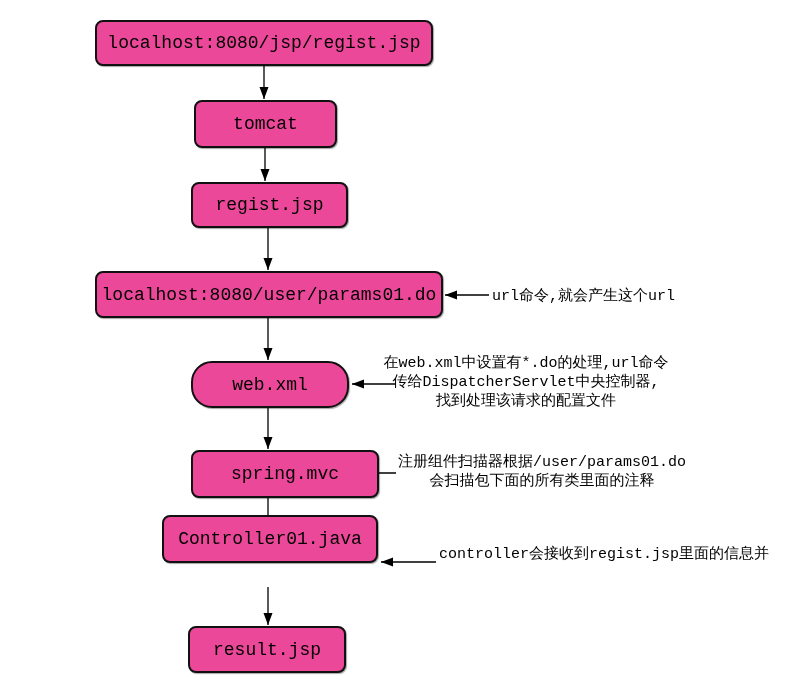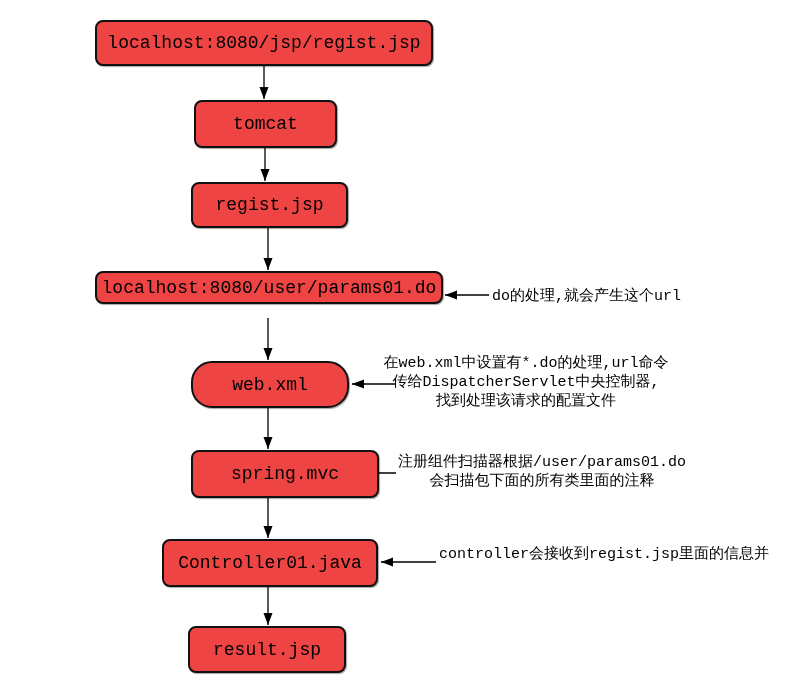--- a/index.html
+++ b/index.html
@@ -4,21 +4,21 @@
 <style>
   html,body { margin:0; padding:0; background:#ffffff; }
   .canvas {
     position:relative; width:810px; height:697px; background:#ffffff;
     font-family:"Liberation Mono","DejaVu Sans Mono",monospace;
     overflow:hidden;
   }
   svg.edges { position:absolute; left:0; top:0; width:810px; height:697px; }
   .node {
     position:absolute; box-sizing:border-box;
-    background:#ef4444; border:2px solid #111111; border-radius:8px;
+    background:#ec4899; border:2px solid #111111; border-radius:8px;
     box-shadow:1px 1px 1px rgba(0,0,0,0.35);
     display:flex; align-items:center; justify-content:center;
     font-size:18px; color:#000; white-space:nowrap;
   }
   .ann {
     position:absolute; font-size:15px; line-height:19px; color:#000;
     text-align:center;
   }
   .ann.single { white-space:nowrap; text-align:left; }
 </style>
@@ -44,28 +44,28 @@
 
     <line x1="489" y1="295" x2="445" y2="295" stroke="#000" stroke-width="1.3" marker-end="url(#ah)"></line>
     <line x1="396" y1="384" x2="352" y2="384" stroke="#000" stroke-width="1.3" marker-end="url(#ah)"></line>
     <line x1="396" y1="473" x2="352" y2="473" stroke="#000" stroke-width="1.3" marker-end="url(#ah)"></line>
     <line x1="436" y1="562" x2="381" y2="562" stroke="#000" stroke-width="1.3" marker-end="url(#ah)"></line>
   </svg>
 
   <div class="node" style="left:95px;  top:20px;  width:338px; height:46px;">localhost:8080/jsp/regist.jsp</div>
   <div class="node" style="left:194px; top:100px; width:143px; height:48px;">tomcat</div>
   <div class="node" style="left:191px; top:182px; width:157px; height:46px;">regist.jsp</div>
-  <div class="node" style="left:95px;  top:271px; width:348px; height:33px;border-radius:8px;">localhost:8080/user/params01.do</div>
+  <div class="node" style="left:95px;  top:271px; width:348px; height:47px;border-radius:8px;">localhost:8080/user/params01.do</div>
   <div class="node" style="left:191px; top:361px; width:158px; height:47px;border-radius:21px;">web.xml</div>
   <div class="node" style="left:191px; top:450px; width:188px; height:48px;">spring.mvc</div>
-  <div class="node" style="left:162px; top:539px; width:216px; height:48px;">Controller01.java</div>
+  <div class="node" style="left:162px; top:515px; width:216px; height:48px;">Controller01.java</div>
   <div class="node" style="left:188px; top:626px; width:158px; height:47px;">result.jsp</div>
 
   <div class="ann single" style="left:492px; top:287px;">
-    <div>do的处理,就会产生这个url</div>
+    <div>url命令,就会产生这个url</div>
   </div>
 
   <div class="ann" style="left:380px; top:354px; width:292px;">
     <div>在web.xml中设置有*.do的处理,url命令</div>
     <div>传给DispatcherServlet中央控制器,</div>
     <div>找到处理该请求的配置文件</div>
   </div>
 
   <div class="ann" style="left:396px; top:453px; width:292px;">
     <div>注册组件扫描器根据/user/params01.do</div>

